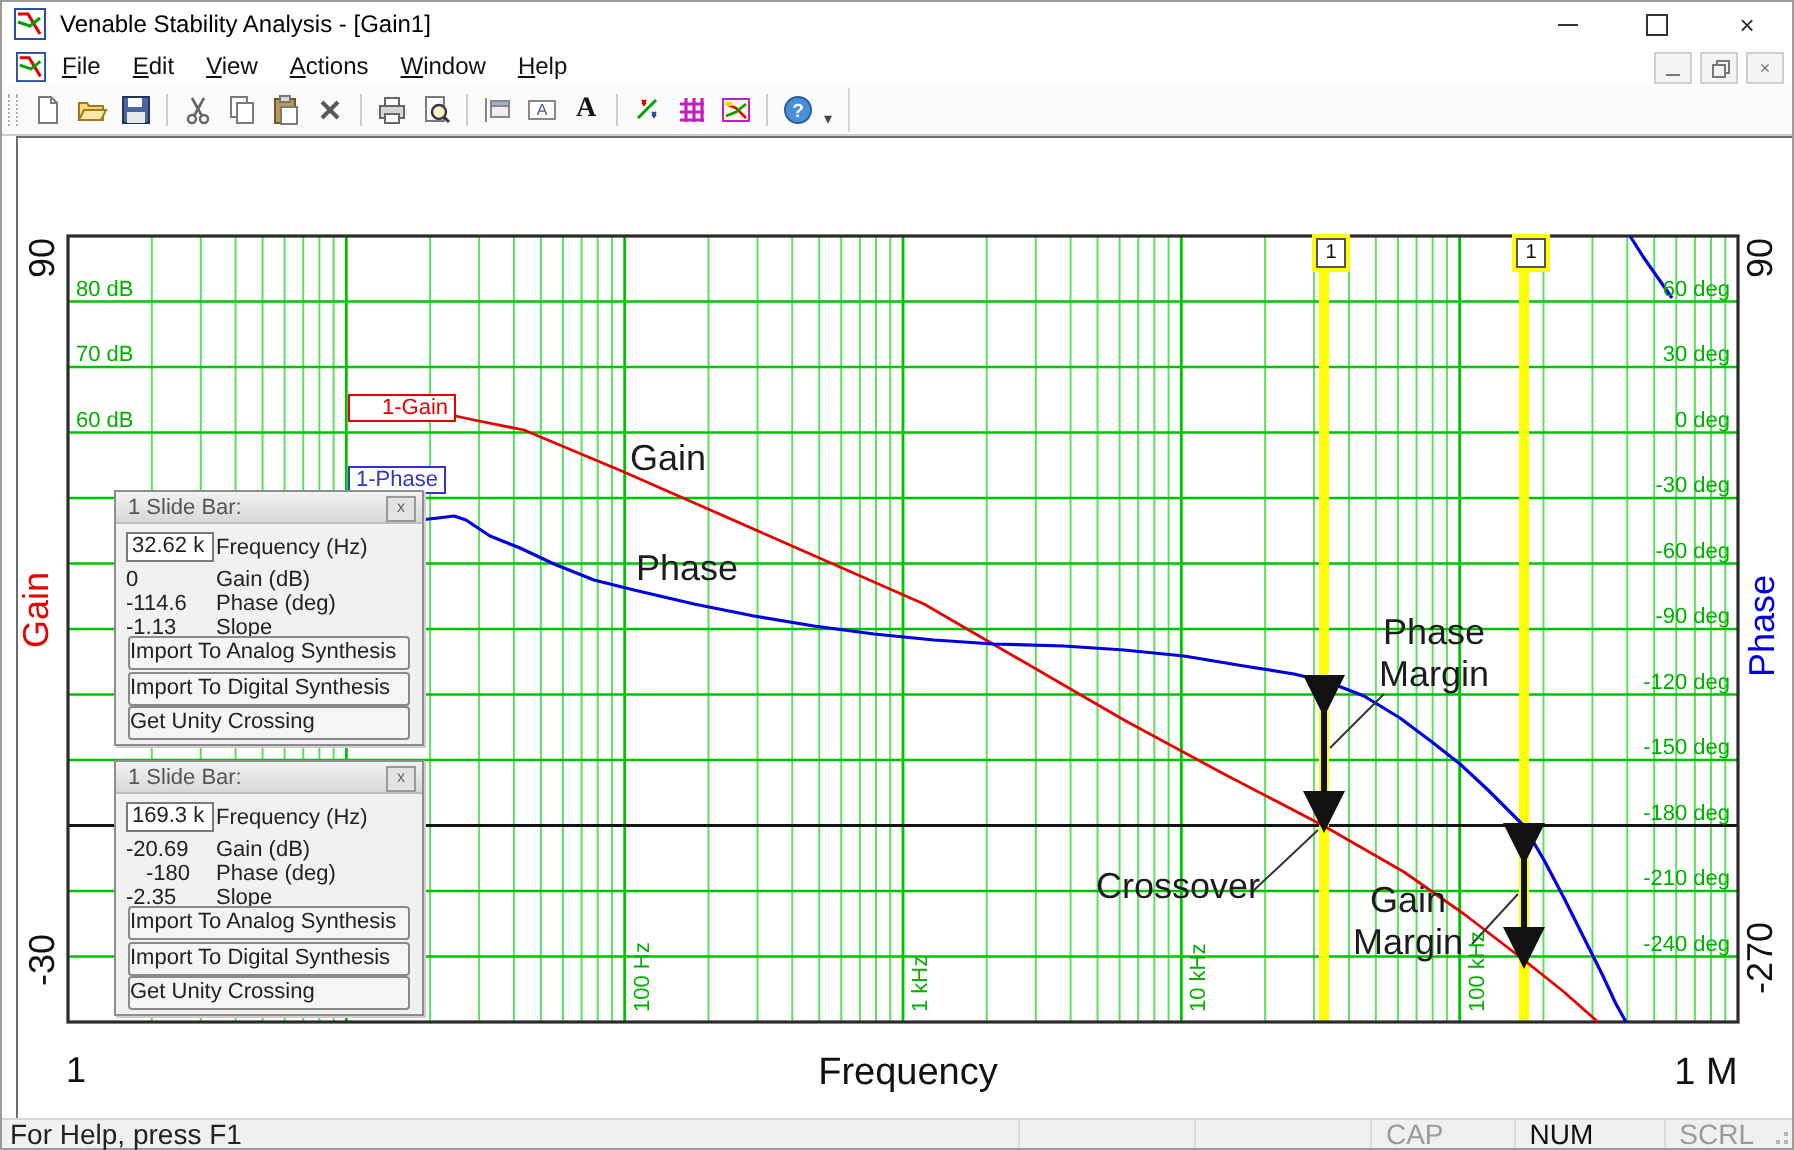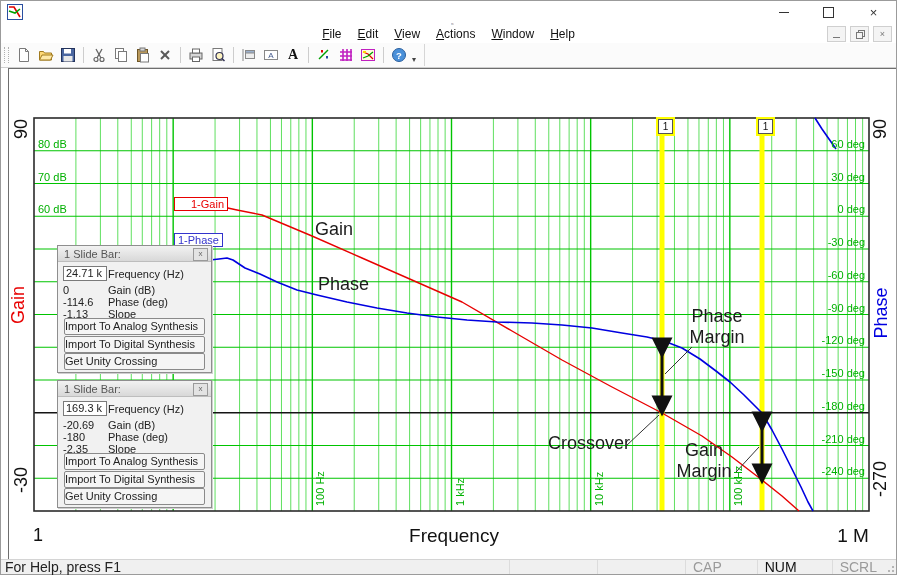--- a/index.html
+++ b/index.html
@@ -12,21 +12,21 @@
   .titlebar{position:absolute;left:0;top:0;right:0;height:22px;background:#fff;display:flex;align-items:center;}
   .titlebar .appicon{margin-left:6px;width:16px;height:16px;}
   .titlebar .title{margin-left:7px;font-size:12px;color:#000;}
   .caption-btns{position:absolute;right:0;top:0;height:22px;display:flex;}
   .cap-btn{width:45px;height:22px;display:flex;align-items:center;justify-content:center;color:#333;font-size:13px;}
   .glyph-min{width:10px;height:1px;background:#333;}
   .glyph-max{width:9px;height:9px;border:1px solid #333;}
   .glyph-close{font-size:13px;line-height:1;color:#333;}
 
   
-  .menubar{position:absolute;left:0;top:22px;right:0;height:20px;background:#fff;display:flex;align-items:center;font-size:12px;color:#111;flex-direction:column;}
+  .menubar{position:absolute;left:0;top:22px;right:0;height:20px;background:#fff;display:flex;align-items:center;font-size:12px;color:#111;}
   .menubar .appicon{margin-left:7px;width:15px;height:15px;}
   .menu-item{padding:2px 8px;cursor:default;}
   .mdi-btns{position:absolute;right:4px;top:3px;display:flex;gap:4px;}
   .mdi-btn{width:17px;height:14px;border:1px solid #cfcfcf;background:#f4f4f4;display:flex;align-items:center;justify-content:center;color:#777;font-size:9px;}
   .mdi-min-bar{width:7px;height:1px;background:#777;margin-top:7px;}
   .mdi-rest{position:relative;width:8px;height:8px;}
   .mdi-rest:before{content:"";position:absolute;left:2px;top:0;width:5px;height:5px;border:1px solid #777;}
   .mdi-rest:after{content:"";position:absolute;left:0;top:2px;width:5px;height:5px;border:1px solid #777;background:#f4f4f4;}
 
   
@@ -76,20 +76,21 @@
 <body>
 
 <div class="window">
 
   <div class="titlebar">
     <svg class="appicon" viewBox="0 0 16 16">
       <rect x="0.5" y="0.5" width="15" height="15" fill="#fff" stroke="#2a4fa0"></rect>
       <polyline points="2,3 7,3 13,13" fill="none" stroke="#e00000" stroke-width="1.6"></polyline>
       <polyline points="2,7 8,9 13,5" fill="none" stroke="#00a000" stroke-width="1.6"></polyline>
     </svg>
+    <span class="title">Venable Stability Analysis - [Gain1]</span>
     <div class="caption-btns">
       <div class="cap-btn">
           <div class="glyph-min"></div>
         </div>
       <div class="cap-btn">
           <div class="glyph-max"></div>
         </div>
       <div class="cap-btn">
           <span class="glyph-close">×</span>
         </div>
@@ -352,40 +353,40 @@
         <div class="anno" style="left: 658px; top: 237px; width: 100px; text-align: center;">Phase
 Margin</div>
         <div class="anno" style="left: 539px; top: 364px;">Crossover</div>
         <div class="anno" style="left: 645px; top: 371px; width: 100px; text-align: center;">Gain
 Margin</div>
         <div class="marker-box" style="left: 649px; top: 50px;">1</div>
         <div class="marker-box" style="left: 749px; top: 50px;">1</div>
         <div class="slidebar" style="left: 26px; top: 176px;">
       <div class="sb-title">1  Slide Bar:</div>
       <div class="sb-close">x</div>
-      <div class="sb-field">24.71 k</div>
+      <div class="sb-field">32.62 k</div>
       <div class="sb-fieldlabel">Frequency (Hz)</div>
     <div class="sb-val" style="top: 38px;">0</div>
           <div class="sb-lab" style="top: 38px;">Gain (dB)</div>
           <div class="sb-val" style="top: 50px;">-114.6</div>
           <div class="sb-lab" style="top: 50px;">Phase (deg)</div>
           <div class="sb-val" style="top: 62px;">-1.13</div>
           <div class="sb-lab" style="top: 62px;">Slope (20dB/decade)</div>
           <div class="sb-btn" style="top: 72px;">Import To Analog Synthesis</div>
           <div class="sb-btn" style="top: 89.5px;">Import To Digital Synthesis</div>
           <div class="sb-btn" style="top: 107px;">Get Unity Crossing</div>
         </div>
         <div class="slidebar" style="left: 26px; top: 311px;">
       <div class="sb-title">1  Slide Bar:</div>
       <div class="sb-close">x</div>
       <div class="sb-field">169.3 k</div>
       <div class="sb-fieldlabel">Frequency (Hz)</div>
     <div class="sb-val" style="top: 38px;">-20.69</div>
           <div class="sb-lab" style="top: 38px;">Gain (dB)</div>
-          <div class="sb-val" style="top: 50px;">-180</div>
+          <div class="sb-val" style="top: 50px; text-align: center;">-180</div>
           <div class="sb-lab" style="top: 50px;">Phase (deg)</div>
           <div class="sb-val" style="top: 62px;">-2.35</div>
           <div class="sb-lab" style="top: 62px;">Slope (20dB/decade)</div>
           <div class="sb-btn" style="top: 72px;">Import To Analog Synthesis</div>
           <div class="sb-btn" style="top: 89.5px;">Import To Digital Synthesis</div>
           <div class="sb-btn" style="top: 107px;">Get Unity Crossing</div>
         </div>
       </div>
   </div>
 

